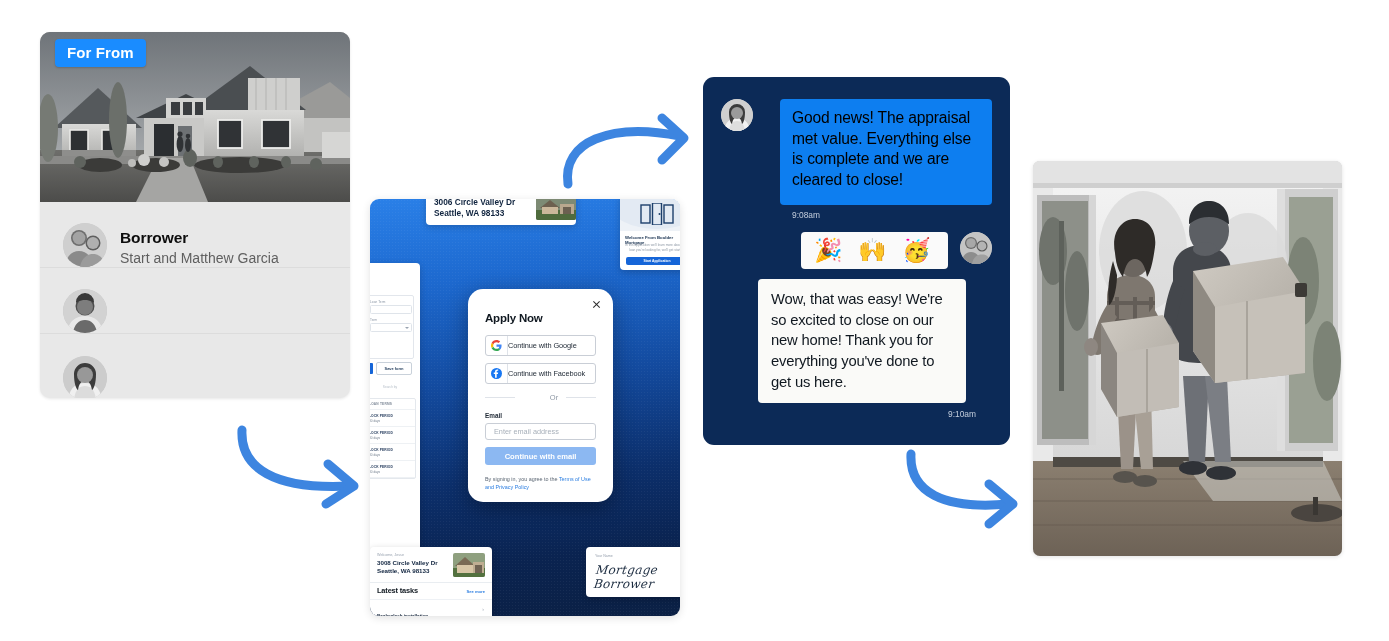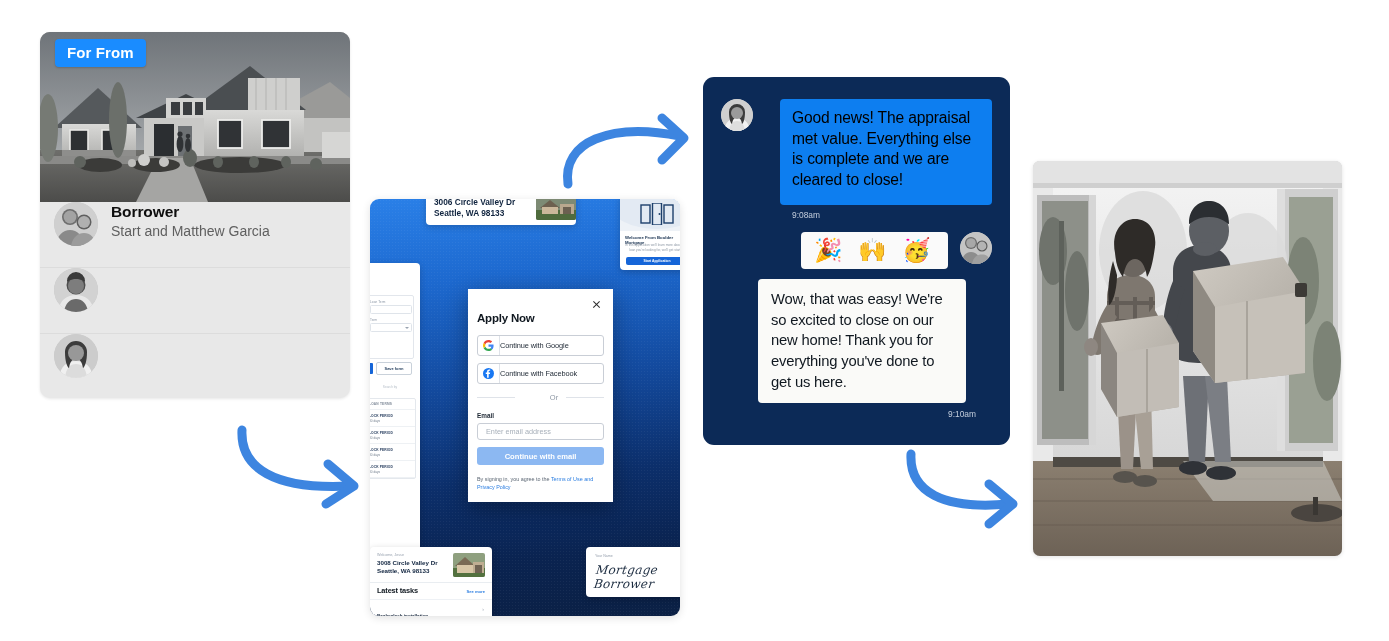--- a/index.html
+++ b/index.html
@@ -23,21 +23,21 @@
   }
   .house-photo svg{display:block;width:310px;height:170px;}
   .for-sale{
     position:absolute;left:15px;top:7px;z-index:4;
     background:#1a8cff;color:#fff;font-weight:bold;font-size:15px;
     padding:5px 12px 6px;border-radius:4px;letter-spacing:.1px;
     box-shadow:0 1px 2px rgba(0,0,0,.18);
   }
   .contact-list{position:absolute;left:0;top:170px;width:310px;}
   .contact-row{
-    display:flex;align-items:flex-start;height:66px;padding:0 14px;
+    display:flex;align-items:flex-end;height:66px;padding:0 23px;
     border-bottom:1px solid #dcdcdc;box-sizing:border-box;
   }
   .contact-row:last-child{border-bottom:none;}
   .avatar{
     width:44px;height:44px;border-radius:50%;overflow:hidden;flex:0 0 44px;
     background:#c9c9c9;margin-right:13px;position:relative;
   }
   .avatar svg{display:block;width:44px;height:44px;}
   .contact-text{display:flex;flex-direction:column;justify-content:center;}
   .contact-role{font-size:15.5px;font-weight:bold;color:#0d0d0d;line-height:1.25;letter-spacing:-.1px;}
@@ -85,22 +85,22 @@
   .wc-hero{position:absolute;left:0;top:0;width:74px;height:36px;background:#eef2f7;}
   .wc-hero::before{content:"";position:absolute;left:-10px;top:-16px;width:94px;height:50px;background:#e3eaf3;border-radius:50%;}
   .wc-door{position:absolute;left:19px;top:8px;width:36px;height:22px;}
   .wc-ttl{position:absolute;left:5px;top:40px;width:64px;font-size:4.3px;font-weight:bold;color:#17304f;line-height:1.2;}
   .wc-sub{position:absolute;left:5px;top:48px;width:64px;font-size:3.2px;color:#8d97a4;line-height:1.45;text-align:center;}
   .wc-btn{position:absolute;left:6px;top:62px;width:62px;height:8px;background:#1565d8;border-radius:2px;
     display:flex;align-items:center;justify-content:center;font-size:3.4px;color:#fff;font-weight:bold;}
 
   
   .modal{
-    position:absolute;left:98px;top:90px;width:145px;height:213px;background:#fff;border-radius:0;
-    box-shadow:0 6px 22px rgba(0,0,0,.33);padding:15px 9px 0;box-sizing:border-box;z-index:6;
+    position:absolute;left:98px;top:90px;width:145px;height:213px;background:#fff;border-radius:15px;
+    box-shadow:0 6px 22px rgba(0,0,0,.33);padding:15px 17px 0;box-sizing:border-box;z-index:6;
   }
   .modal-close{position:absolute;right:12px;top:11px;width:9px;height:9px;cursor:pointer;}
   .modal-close::before,.modal-close::after{content:"";position:absolute;left:0;top:4px;width:9px;height:1.2px;background:#2b2b2b;}
   .modal-close::before{transform:rotate(45deg);} .modal-close::after{transform:rotate(-45deg);}
   .modal-title{font-size:11.5px;font-weight:bold;color:#101820;letter-spacing:-.2px;margin:8px 0 11px;}
   .oauth-btn{display:flex;align-items:center;height:19px;border:1px solid #c9ced6;border-radius:3px;margin-bottom:7px;background:#fff;}
   .oauth-ico{width:22px;display:flex;align-items:center;justify-content:center;border-right:1px solid #dfe3e9;height:100%;box-sizing:border-box;}
   .oauth-lbl{flex:1;text-align:left;font-size:7.4px;font-weight:normal;color:#1d2733;letter-spacing:-.1px;}
   .or-row{display:flex;align-items:center;margin:9px 0 10px;}
   .or-line{flex:1;height:1px;background:#dfe3e9;}

